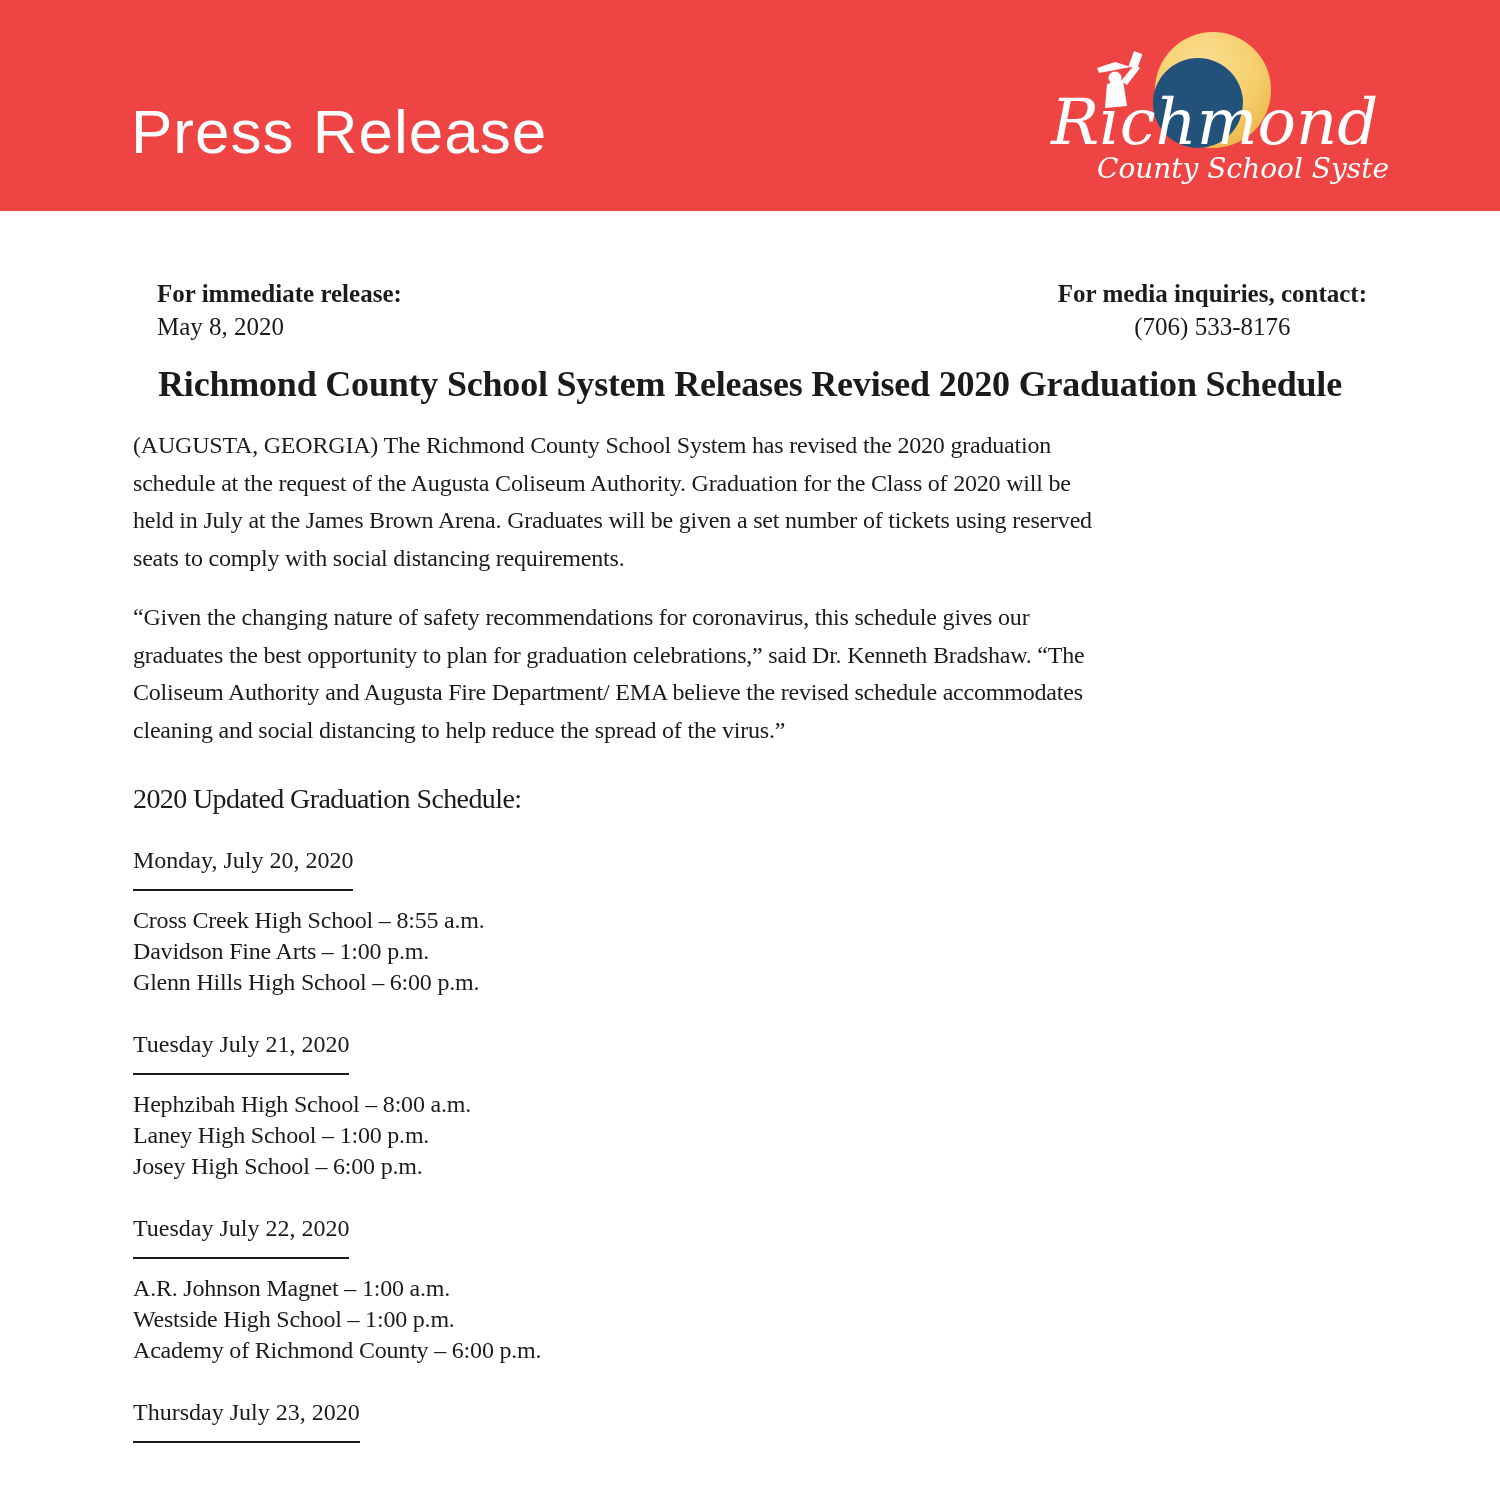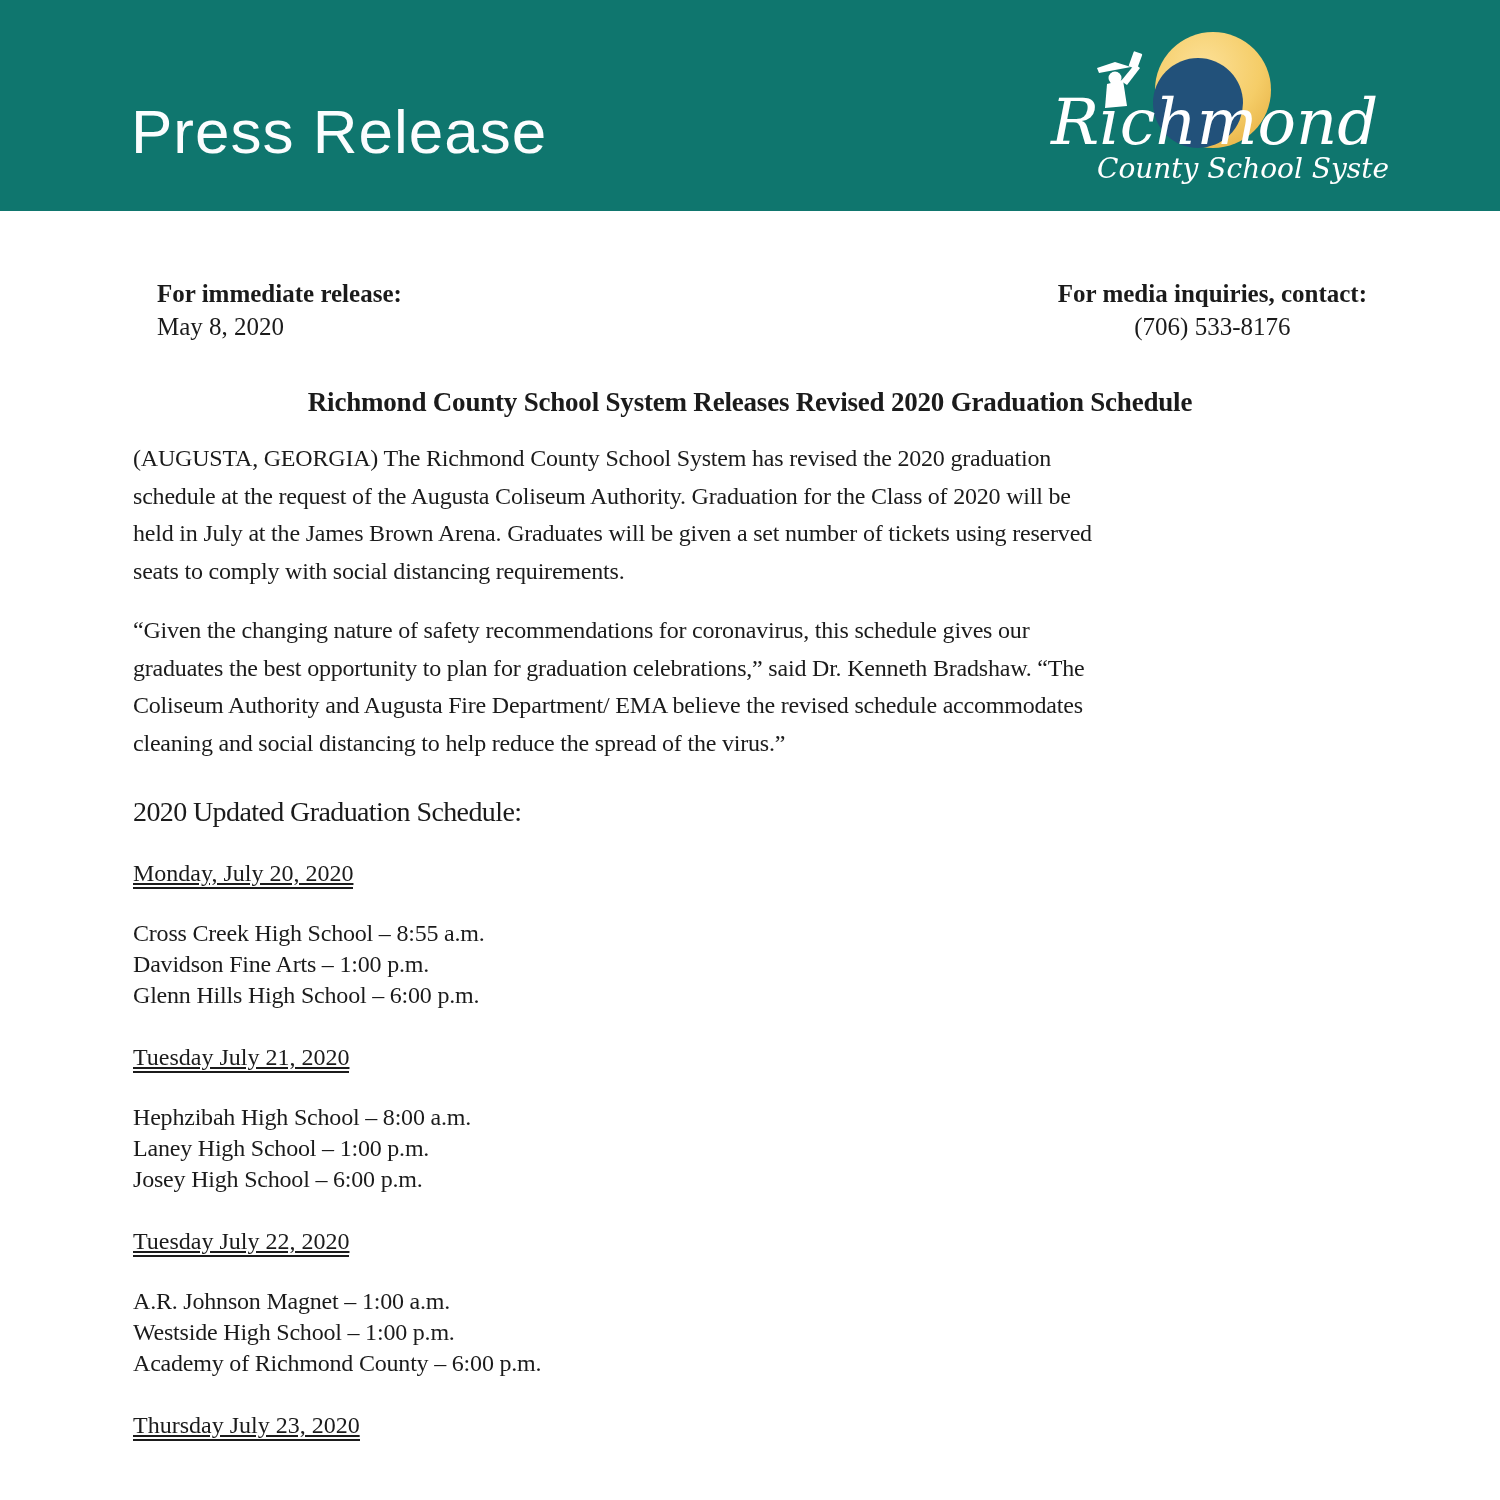--- a/index.html
+++ b/index.html
@@ -11,21 +11,21 @@
     background: #ffffff;
     overflow: hidden;
     font-family: "Liberation Serif", "DejaVu Serif", serif;
     color: #1b1b1b;
   }
 
   
   .banner {
     position: relative;
     height: 211px;
-    background: #0f766e;
+    background: #ef4444;
   }
   .banner-title {
     position: absolute;
     left: 131px;
     top: 96px;
     font-family: "Liberation Sans", "DejaVu Sans", sans-serif;
     font-weight: normal;
     font-size: 62px;
     letter-spacing: 1px;
     color: #fbfdfe;
@@ -59,23 +59,23 @@
     justify-content: space-between;
     margin-top: 66px;
     font-size: 25px;
     line-height: 33px;
     margin-left: 24px;
   }
   .meta-right { text-align: center; }
   .meta-label { font-weight: bold; }
 
   .article-title {
-    margin-top: 44px;
+    margin-top: 20px;
     text-align: center;
-    font-size: 27px;
+    font-size: 36px;
     font-weight: bold;
     letter-spacing: -0.2px;
   }
 
   .para {
     margin-top: 22px;
     font-size: 24px;
     line-height: 37.5px;
     letter-spacing: -0.2px;
     white-space: pre-line;
@@ -85,22 +85,21 @@
     margin-top: 34px;
     font-size: 28px;
     line-height: 31px;
     letter-spacing: -0.6px;
   }
 
   .day-block { margin-top: 31px; }
   .day-heading { font-size: 24px; line-height: 31px; }
   .day-heading .u {
     border-bottom: 2px solid #1b1b1b;
-    padding-bottom: 1px;
-    text-decoration: underline;
+    padding-bottom: 16px;
   }
   .events { margin-top: 29px; }
   .event-line {
     font-size: 24px;
     line-height: 31px;
     letter-spacing: -0.2px;
   }
 </style>
 </head>
 <body>

